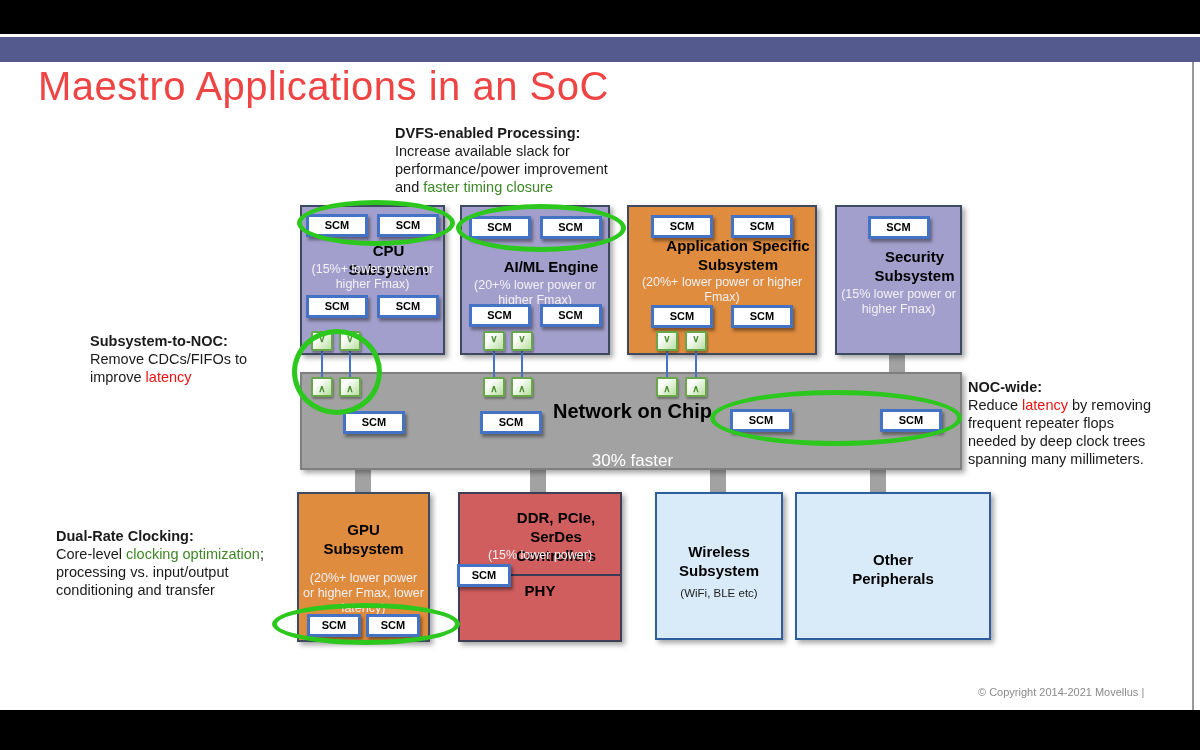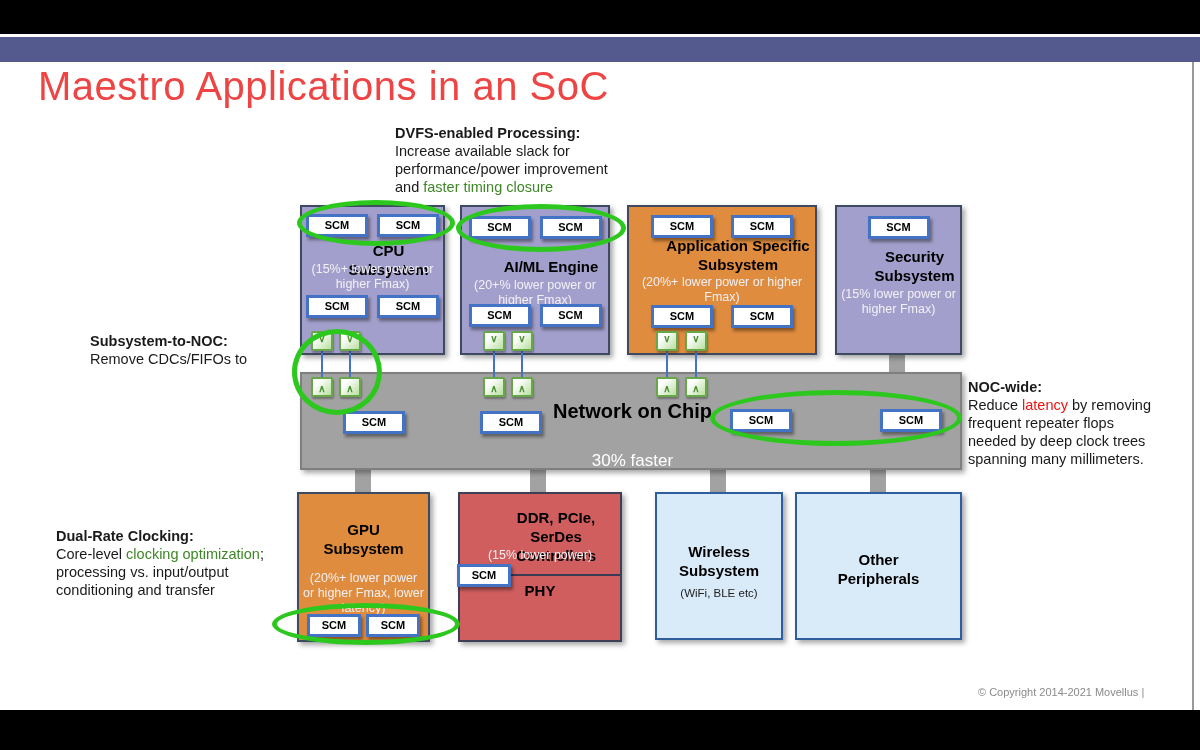--- a/index.html
+++ b/index.html
@@ -79,20 +79,21 @@
   <div class="note" style="left:395px;top:124px;width:285px">
     <div class="note-title">DVFS-enabled Processing:</div>
     <div>Increase available slack for</div>
     <div>performance/power improvement</div>
     <div><span>and </span><span class="hl-green">faster timing closure</span></div>
   </div>
 
   <div class="note" style="left:90px;top:332px;width:205px">
     <div class="note-title">Subsystem-to-NOC:</div>
     <div>Remove CDCs/FIFOs to</div>
+    <div><span>improve </span><span class="hl-red">latency</span></div>
   </div>
 
   <div class="note" style="left:968px;top:378px;width:228px">
     <div class="note-title">NOC-wide:</div>
     <div><span>Reduce </span><span class="hl-red">latency</span><span> by removing</span></div>
     <div>frequent repeater flops</div>
     <div>needed by deep clock trees</div>
     <div>spanning many millimeters.</div>
   </div>
 
@@ -227,21 +228,21 @@
     <div class="divider" style="top:80px"></div>
     <div class="phy-label" style="top:88px">PHY</div>
     <div class="scm abs small" style="left:-3px;top:70px">SCM</div>
   </div>
 
   <div class="block bluelight" style="left:655px;top:492px;width:128px;height:148px">
     <div class="blk-title narrow" style="top:48px;width:104px">Wireless Subsystem</div>
     <div class="blk-sub dark" style="top:92px">(WiFi, BLE etc)</div>
   </div>
 
-  <div class="block bluelight" style="left:795px;top:492px;width:167px;height:148px">
+  <div class="block bluelight" style="left:795px;top:492px;width:196px;height:148px">
     <div class="blk-title narrow" style="top:56px;width:104px">Other Peripherals</div>
   </div>
 
   <div class="ellipse" style="left:297px;top:200px;width:158px;height:46px"></div>
   <div class="ellipse" style="left:456px;top:204px;width:170px;height:48px"></div>
   <div class="ellipse" style="left:292px;top:329px;width:90px;height:86px"></div>
   <div class="ellipse" style="left:710px;top:390px;width:252px;height:56px"></div>
   <div class="ellipse" style="left:272px;top:603px;width:188px;height:42px"></div>
 
   <div class="copyright">© Copyright 2014-2021 Movellus |</div>

